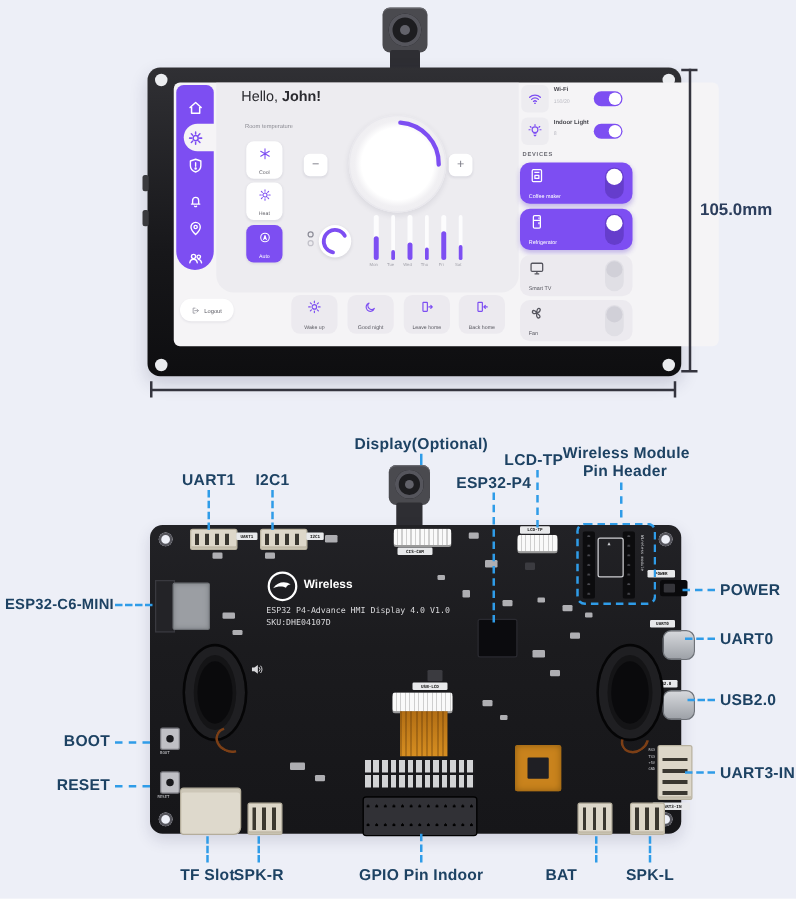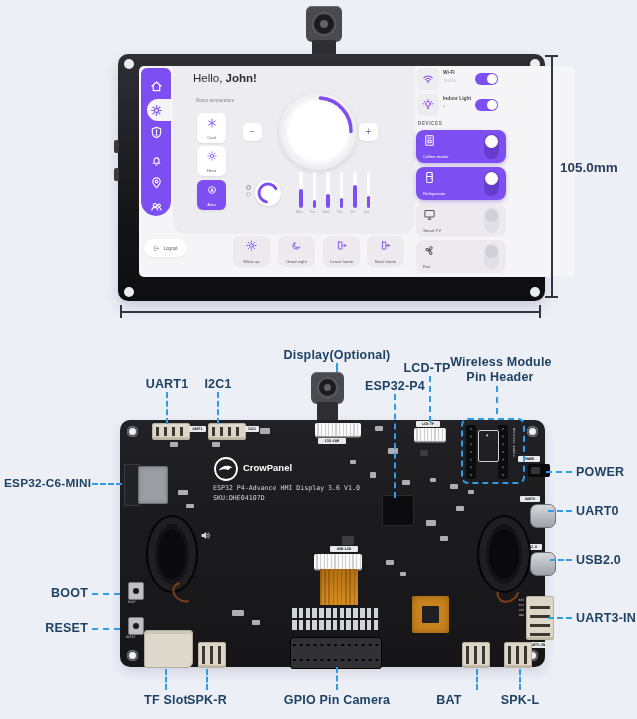--- a/index.html
+++ b/index.html
@@ -400,22 +400,22 @@
       </div>
     <div class="silkbox" style="left:402px;top:222px;width:30px;">UART3-IN</div>
 
     <div class="abs" style="left:4px;top:44px;width:14px;height:40px;background:#232327;border:1px solid #39393f;"></div>
     <div class="abs" style="left:18px;top:46px;width:28px;height:36px;background:#9b9ea3;border:1px solid #6e7176;border-radius:2px;box-shadow:inset 0 0 4px #7b7e83;"></div>
 
     <svg class="abs" style="left:93px;top:36px;" width="26" height="26" viewBox="0 0 26 26">
       <circle cx="13" cy="13" r="11" fill="none" stroke="#ffffff" stroke-width="1.8"></circle>
       <path d="M5.5 14.5c3.5-5 9.5-6 14-3-2 0-3.2 1-3.7 2.6-3-1.6-7.3-1-10.3.4Z" fill="#ffffff"></path>
     </svg>
-    <div class="brand" style="left:123px;top:42px;font-size:9.5px;font-weight:700;position:absolute;">CrowPanel</div>
-    <div class="silktext" style="left:93px;top:64px;font-size:6.6px;color:#d8d8db;">ESP32 P4-Advance HMI Display 3.6 V1.0</div>
+    <div class="brand" style="left:123px;top:42px;font-size:9.5px;font-weight:700;position:absolute;">Wireless</div>
+    <div class="silktext" style="left:93px;top:64px;font-size:6.6px;color:#d8d8db;">ESP32 P4-Advance HMI Display 4.0 V1.0</div>
     <div class="silktext" style="left:93px;top:74px;font-size:6.6px;color:#d8d8db;">SKU:DHE04107D</div>
 
     <div class="chip" style="left:262px;top:75px;width:30px;height:29px;"></div>
 
     <div class="spk" style="left:26px;top:95px;width:48px;height:74px;"></div>
     <div class="spk" style="left:357px;top:95px;width:50px;height:74px;"></div>
     <div class="wire" style="left:52px;top:162px;transform:rotate(25deg);"></div>
     <div class="wire" style="left:376px;top:162px;transform:rotate(-35deg);"></div>
 
     <svg class="abs" style="left:80px;top:110px;" width="11" height="11" viewBox="0 0 14 14">
@@ -505,20 +505,20 @@
   <div class="dashh" style="left:548px;top:510px;width:24px;"></div>
   <div class="callout" style="left:576px;top:553px;">USB2.0</div>
   <div class="dashh" style="left:550px;top:559px;width:22px;"></div>
   <div class="callout" style="left:576px;top:611px;">UART3-IN</div>
   <div class="dashh" style="left:548px;top:617px;width:24px;"></div>
 
   <div class="callout c-center" style="left:166px;top:693px;">TF Slot</div>
   <div class="dashv" style="left:165px;top:669px;height:21px;"></div>
   <div class="callout c-center" style="left:207px;top:693px;">SPK-R</div>
   <div class="dashv" style="left:206px;top:669px;height:21px;"></div>
-  <div class="callout c-center" style="left:337px;top:693px;">GPIO Pin Camera</div>
+  <div class="callout c-center" style="left:337px;top:693px;">GPIO Pin Indoor</div>
   <div class="dashv" style="left:336px;top:667px;height:23px;"></div>
   <div class="callout c-center" style="left:449px;top:693px;">BAT</div>
   <div class="dashv" style="left:476px;top:669px;height:21px;"></div>
   <div class="callout c-center" style="left:520px;top:693px;">SPK-L</div>
   <div class="dashv" style="left:519px;top:669px;height:21px;"></div>
 
 </div>
 
 </body></html>

